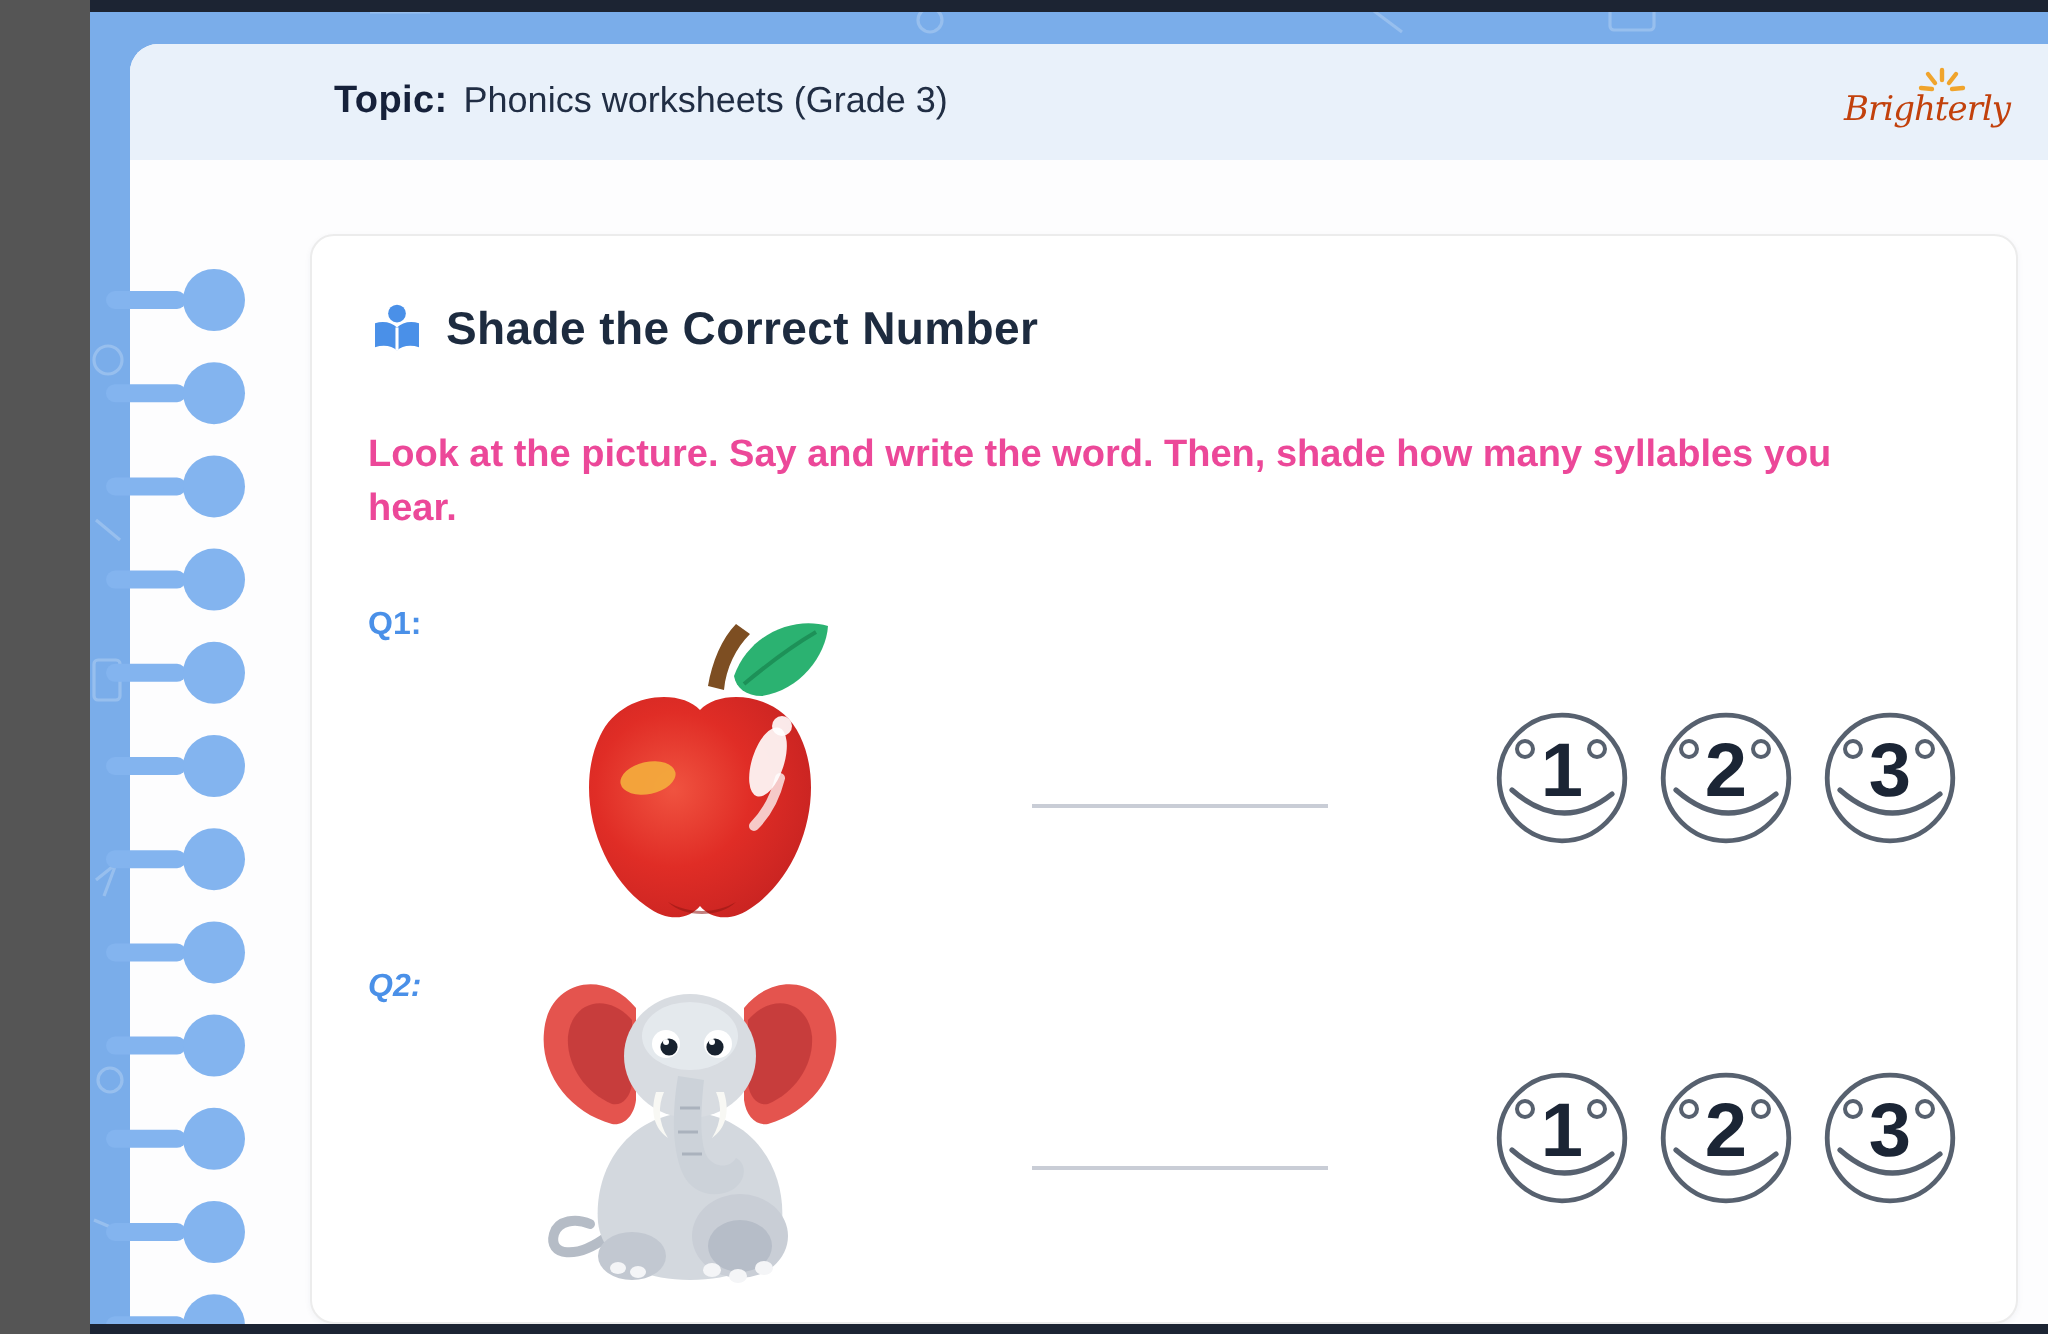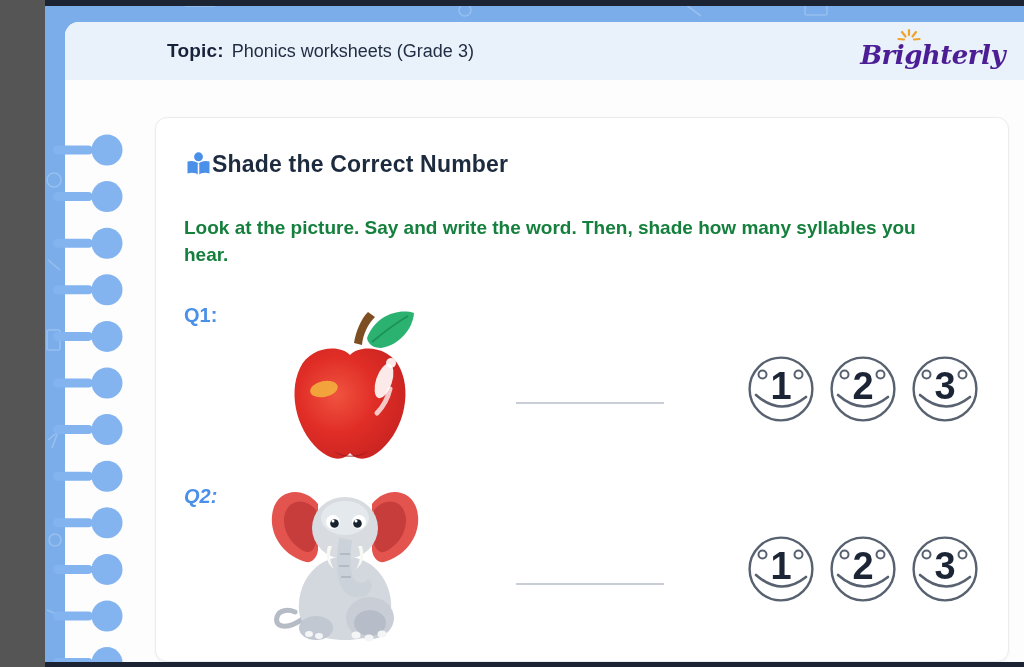--- a/index.html
+++ b/index.html
@@ -18,36 +18,36 @@
   .page { position:absolute; left:20px; top:22px; width:984px; height:640px;
           background:#fdfdfe; border-radius:14px 14px 0 0; z-index:2; }
 
   .header { position:absolute; left:0; top:0; width:100%; height:58px; background:#e9f1fa;
             border-radius:14px 14px 0 0; display:flex; align-items:center;
             justify-content:space-between; padding:0 44px 0 102px; }
   .topic { display:flex; align-items:baseline; }
   .topic-label { font-size:19px; font-weight:800; color:#16213a; margin-right:8px; letter-spacing:0.2px; }
   .topic-value { font-size:18px; font-weight:400; color:#212e44; }
 
-  .logo { position:relative; font-family:"DejaVu Serif", serif; font-style:italic; font-weight:bold;
-          font-size:26px; color:#4c1d95; letter-spacing:-0.5px; line-height:1; padding-top:8px; }
+  .logo { position:relative; font-family:"DejaVu Serif", serif; font-style:italic; font-weight:normal;
+          font-size:17px; color:#c2410c; letter-spacing:-0.5px; line-height:1; padding-top:8px; }
   .logo-sun { position:absolute; left:36px; top:-6px; }
 
   .coils { position:absolute; left:-6px; top:105px; z-index:6; }
 
   .card { position:absolute; left:90px; top:95px; width:854px; height:545px; background:#ffffff;
           border:1px solid #ececec; border-radius:12px; box-shadow:0 1px 3px rgba(30,50,90,0.05); }
 
-  .title-row { position:absolute; left:29px; top:33px; display:flex; align-items:center; }
+  .title-row { position:absolute; left:29px; top:33px; display:flex; align-items:center; gap:11px; }
   .title-row h1 { font-size:23px; font-weight:800; color:#1d2b3f; letter-spacing:0.2px; }
 
   .instructions { position:absolute; left:28px; top:96px; width:742px;
-                  font-size:19px; font-weight:700; line-height:27px; color:#15803d; }
-
-  .q-label { position:absolute; left:28px; font-size:20px; font-weight:800; color:#4a90e8; }
+                  font-size:19px; font-weight:700; line-height:27px; color:#ec4899; }
+
+  .q-label { position:absolute; left:28px; font-size:16px; font-weight:800; color:#4a90e8; }
   .q1-label { top:186px; }
   .q2-label { top:367px;font-style:italic; }
 
   .illus { position:absolute; }
   .illus-apple    { left:118px; top:183px; width:152px; height:164px; }
   .illus-elephant { left:108px; top:358px; width:162px; height:170px; }
 
   .write-line { position:absolute; left:360px; width:148px; height:2px; background:#c9cdd6; }
   .write-line-1 { top:284px; }
   .write-line-2 { top:465px; }

